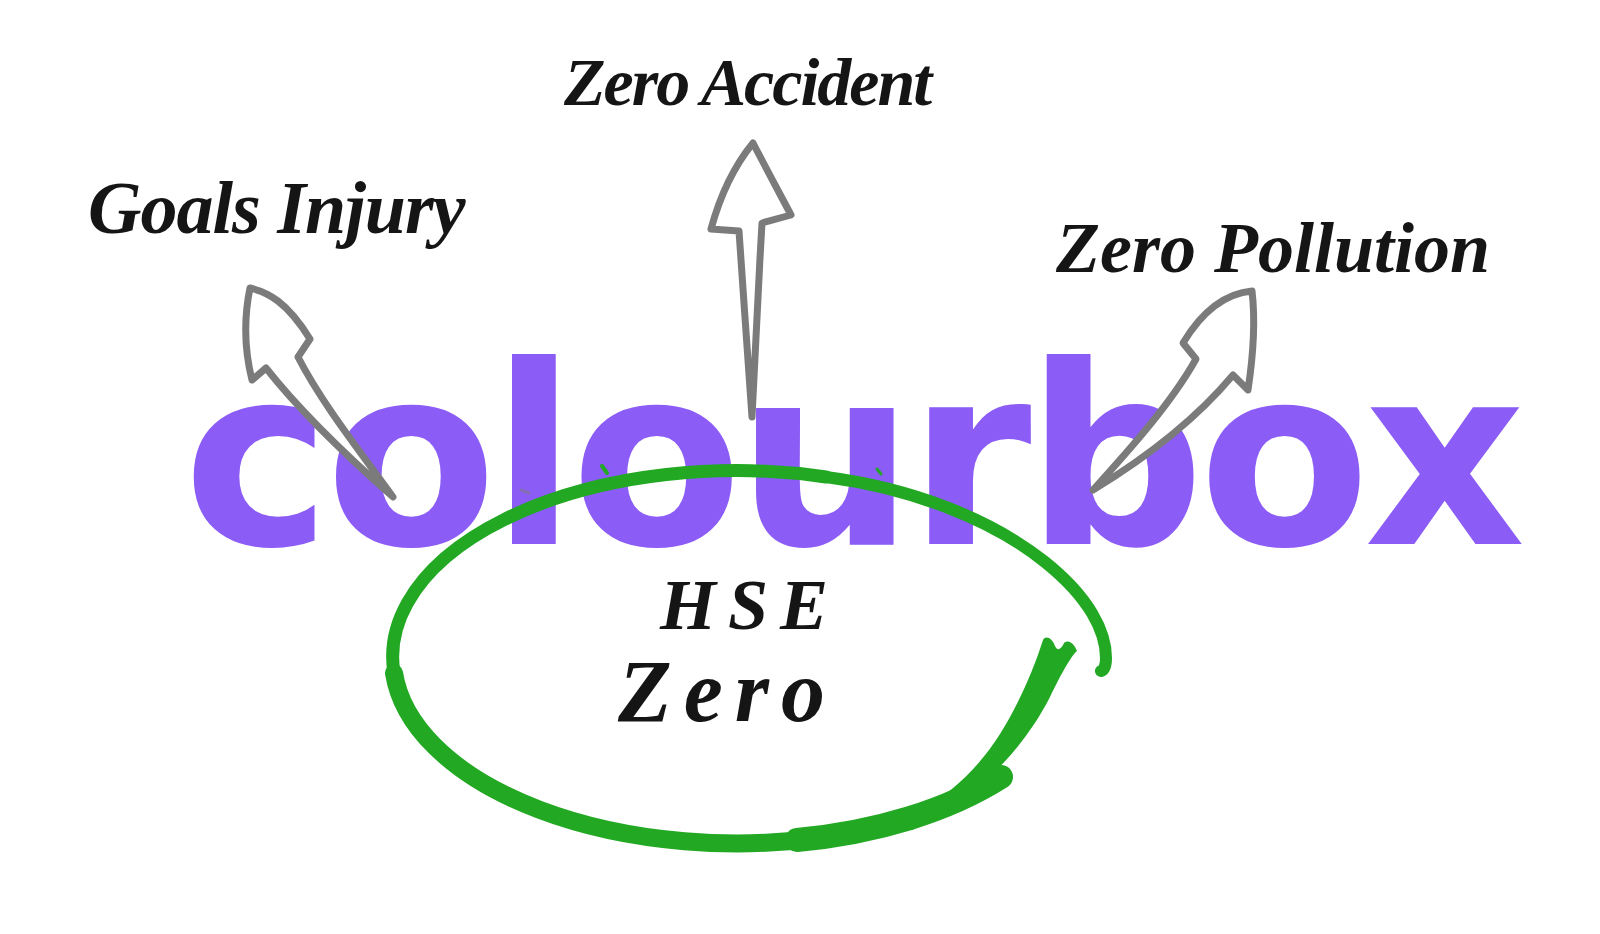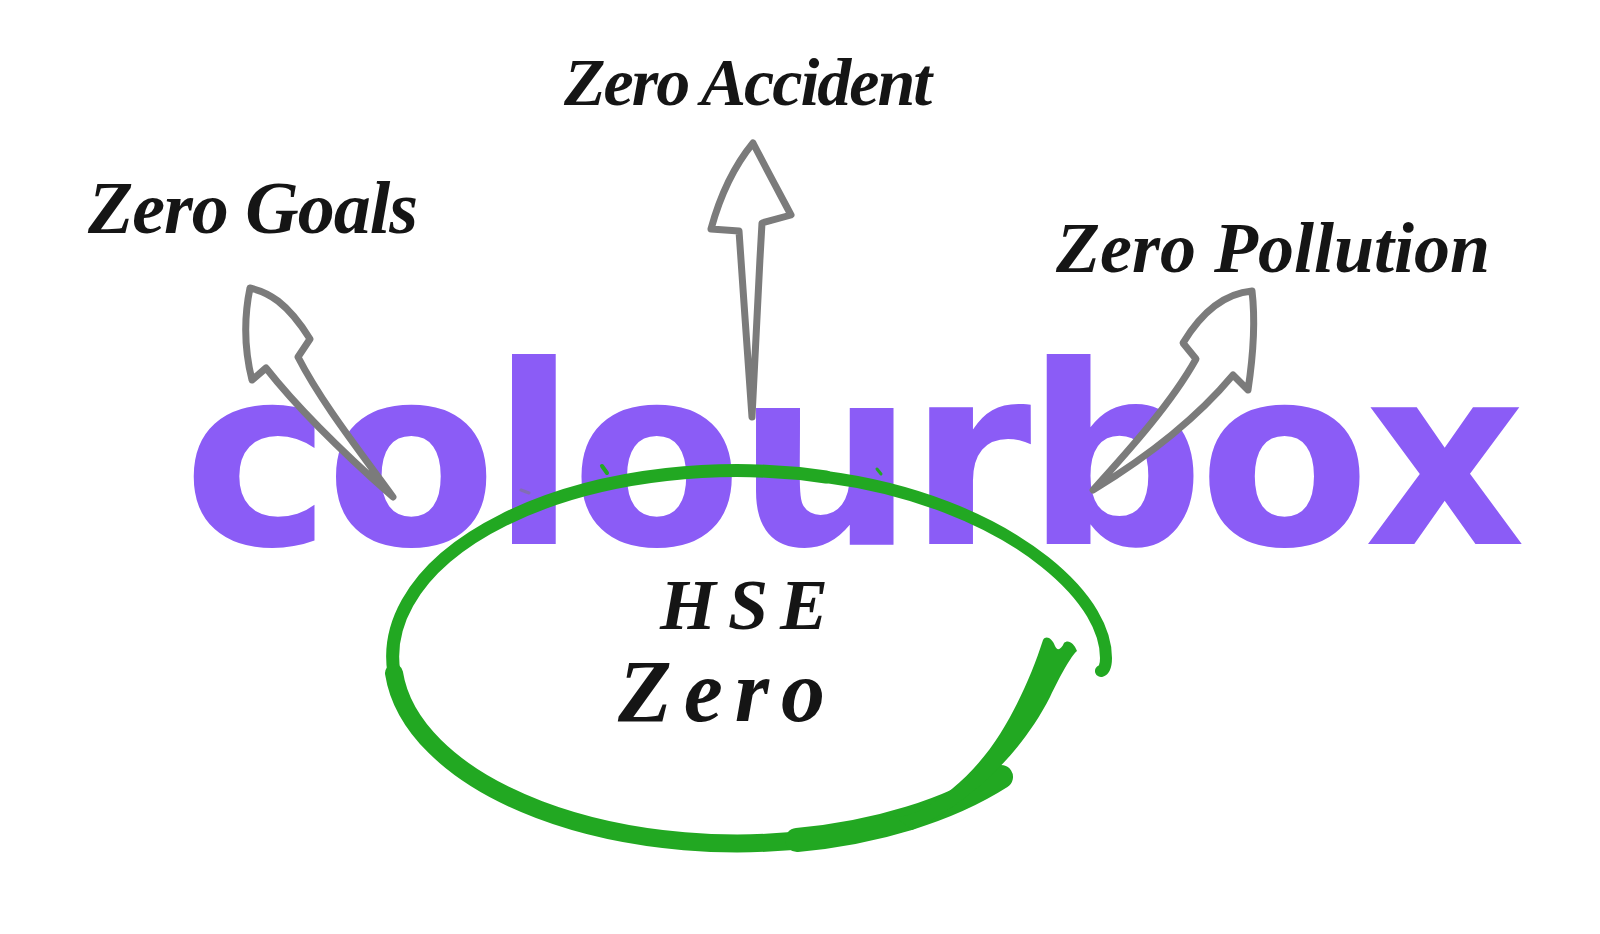--- a/index.html
+++ b/index.html
@@ -103,21 +103,21 @@
 
     <path d="M 1093,490
              C 1132,447 1172,402 1196,359
              L 1183,343
              C 1206,305 1230,293 1252,291
              C 1256,325 1253,357 1248,390
              L 1233,375
              C 1202,412 1154,453 1093,490 Z" fill="#ffffff" stroke-width="7" stroke-linejoin="round" stroke-linecap="round" stroke="#7b7b7b"></path>
   </svg>
 
-  <div class="label lbl-injury">Zero Goals</div>
+  <div class="label lbl-injury">Goals Injury</div>
 
   <div class="label lbl-accident">Zero Accident</div>
 
   <div class="label lbl-pollution">Zero Pollution</div>
 
   <div class="label lbl-hse">HSE</div>
 
   <div class="label lbl-goals">Zero</div>
 
 </div>

